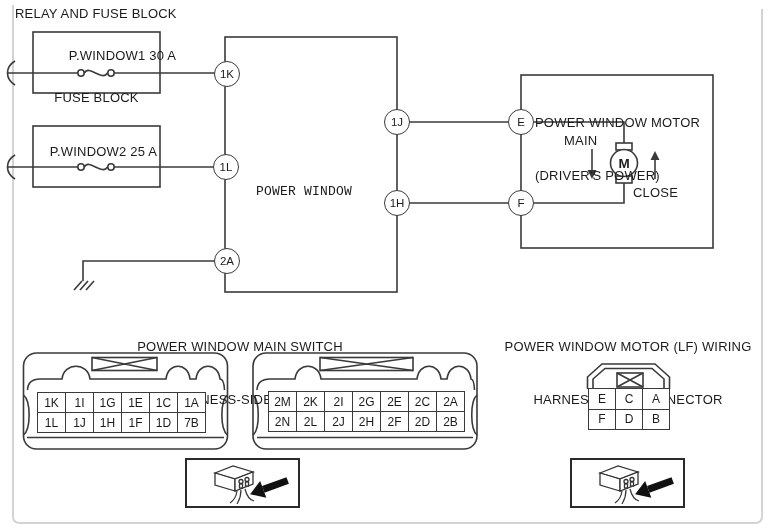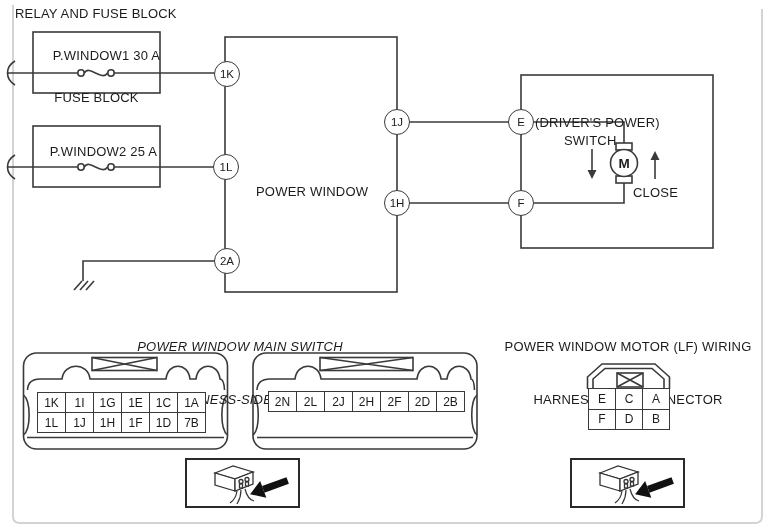--- a/index.html
+++ b/index.html
@@ -120,38 +120,39 @@
     <g stroke="#3a3a3a" stroke-width="1.6" fill="none">
       <path d="M587.5,389 V377 L602,364 H655 L669.5,377 V389" fill="#fff"></path>
       <path d="M593,389 V379 L605,368.5 H652 L664,379 V389"></path>
       <rect x="617" y="373" width="26" height="14" fill="#fff"></rect>
       <path d="M617,373 L643,387 M643,373 L617,387"></path>
     </g>
   </svg>
 
   <div class="lbl" style="left:15px;top:5px;">RELAY AND FUSE BLOCK</div>
 
-  <div class="lbl ctr" style="left:34px;top:47px;width:145px;">P.WINDOW1 30 A</div>
+  <div class="lbl ctr" style="left:50px;top:47px;width:145px;">P.WINDOW1 30 A</div>
 
   <div class="lbl ctr" style="left:33px;top:89px;width:127px;text-align:center;">FUSE BLOCK</div>
 
   <div class="lbl ctr" style="left:33px;top:143px;width:141px;">P.WINDOW2 25 A</div>
 
-  <div class="lbl" style="left:256px;top:148px;">
+  <div class="lbl" style="left:256px;top:148px;font-family:Liberation Mono, monospace;">
     <div>POWER WINDOW</div>
   </div>
 
   <div class="lbl" style="left:535px;top:79px;">
+    <div>POWER WINDOW MOTOR</div>
     <div>(DRIVER'S POWER)</div>
   </div>
 
-  <div class="lbl" style="left:564px;top:132px;">SWITCH</div>
+  <div class="lbl" style="left:564px;top:132px;">MAIN</div>
   <div class="lbl" style="left:633px;top:184px;">CLOSE</div>
 
-  <div class="lbl ctr" style="left:80px;top:303px;width:320px;font-style:italic;">
+  <div class="lbl ctr" style="left:80px;top:303px;width:320px;">
     <div>POWER WINDOW MAIN SWITCH</div>
     <div>WIRING HARNESS-SIDE CONNECTOR</div>
   </div>
 
   <div class="lbl ctr" style="left:468px;top:303px;width:320px;">
     <div>POWER WINDOW MOTOR (LF) WIRING</div>
     <div>HARNESS-SIDE CONNECTOR</div>
   </div>
 
   <div class="pin" style="left:214px;top:61px;">1K</div>
@@ -178,20 +179,29 @@
       <td>1H</td>
       <td>1F</td>
       <td>1D</td>
       <td>7B</td>
     </tr>
   </tbody>
     </table>
 
   <table class="conn" style="left:268px;top:391px;">
     <tbody>
+        <tr>
+      <td>2M</td>
+      <td>2K</td>
+      <td>2I</td>
+      <td>2G</td>
+      <td>2E</td>
+      <td>2C</td>
+      <td>2A</td>
+    </tr>
     <tr>
       <td>2N</td>
       <td>2L</td>
       <td>2J</td>
       <td>2H</td>
       <td>2F</td>
       <td>2D</td>
       <td>2B</td>
     </tr>
   </tbody>

